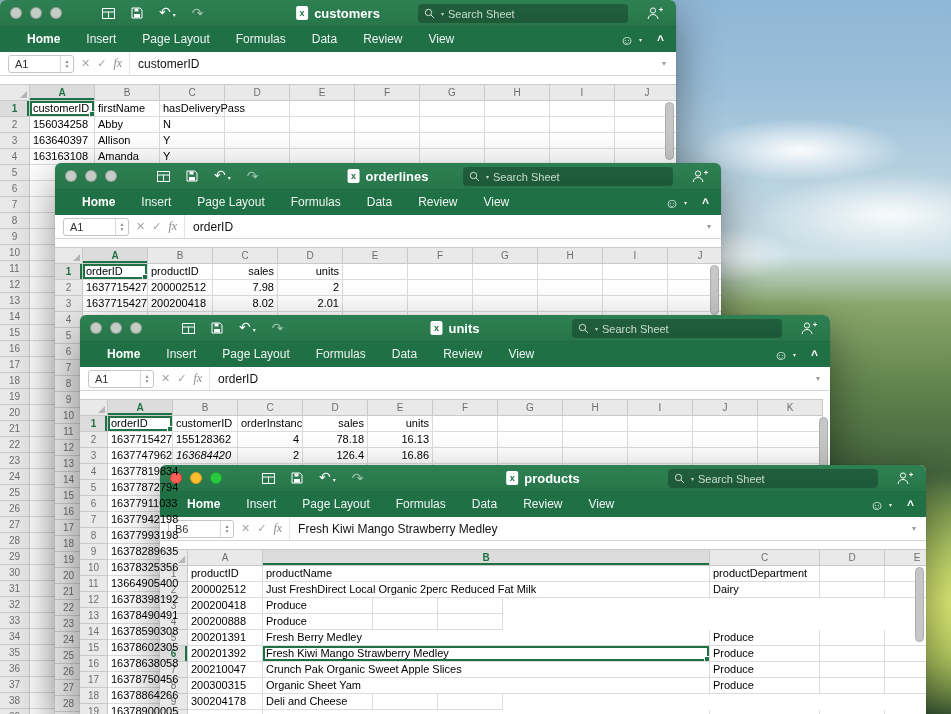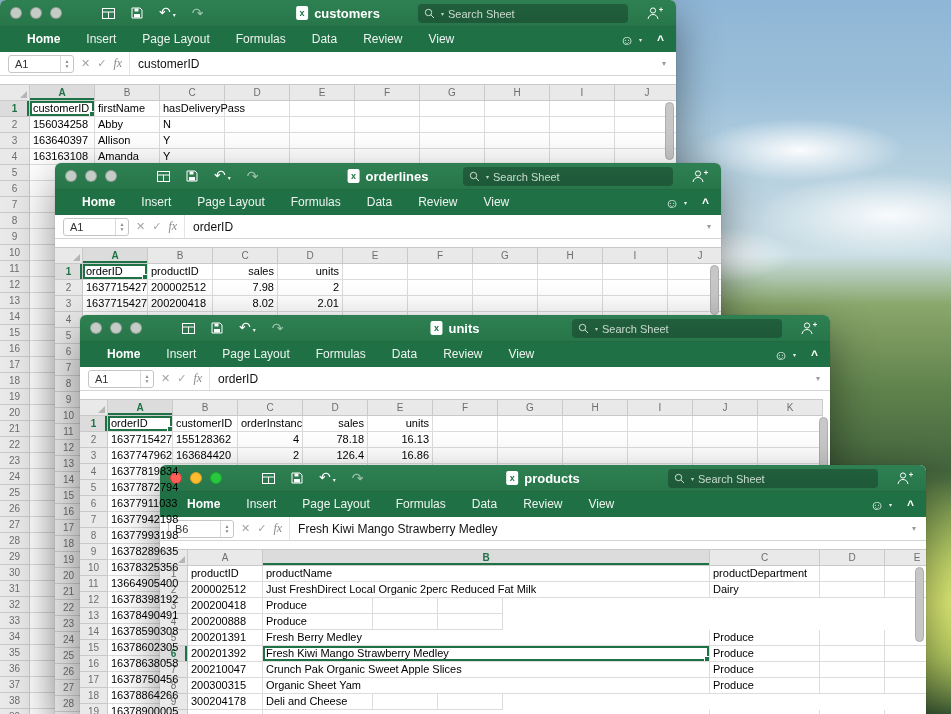--- a/index.html
+++ b/index.html
@@ -1282,21 +1282,21 @@
         <div class="cell" style="width: 65px;"></div>
         <div class="cell" style="width: 65px;"></div>
         <div class="cell" style="width: 65px;"></div>
         <div class="cell" style="width: 65px;"></div>
         <div class="cell" style="width: 65px;"></div>
         <div class="cell" style="width: 65px;"></div>
       </div>
       <div class="grow">
         <div class="rn">3</div>
         <div class="cell clip" style="width: 65px;"><span>16377479625</span></div>
-        <div class="cell clip" style="width: 65px;"><span>163684420</span></div>
+        <div class="cell clip" style="width: 65px; font-style: italic;"><span>163684420</span></div>
         <div class="cell num clip" style="width: 65px;"><span>2</span></div>
         <div class="cell num clip" style="width: 65px;"><span>126.4</span></div>
         <div class="cell num" style="width: 65px;"><span>16.86</span></div>
         <div class="cell" style="width: 65px;"></div>
         <div class="cell" style="width: 65px;"></div>
         <div class="cell" style="width: 65px;"></div>
         <div class="cell" style="width: 65px;"></div>
         <div class="cell" style="width: 65px;"></div>
         <div class="cell" style="width: 65px;"></div>
       </div>

